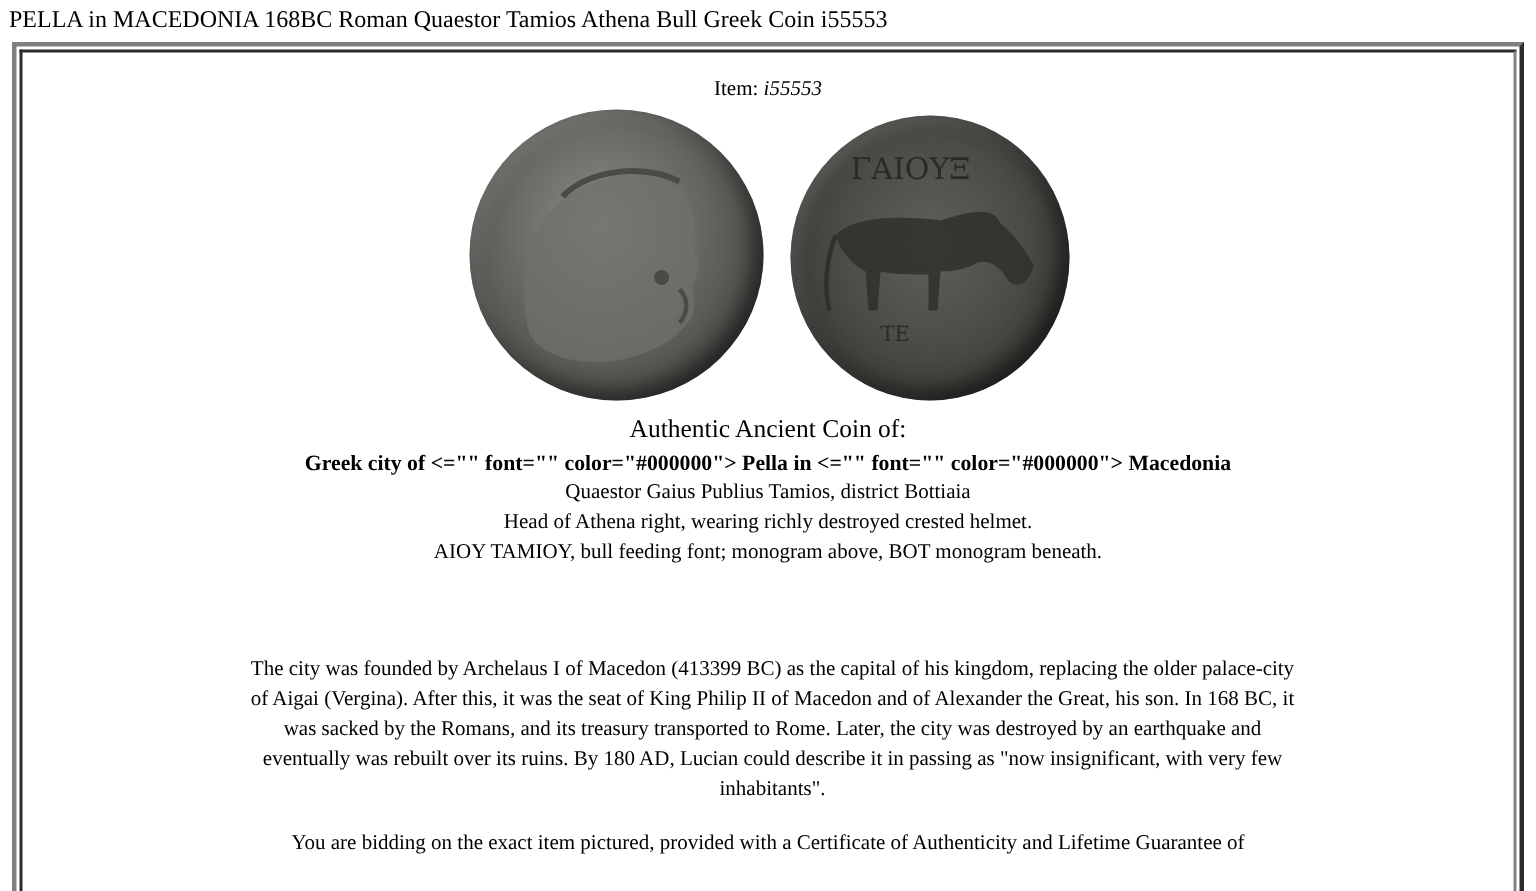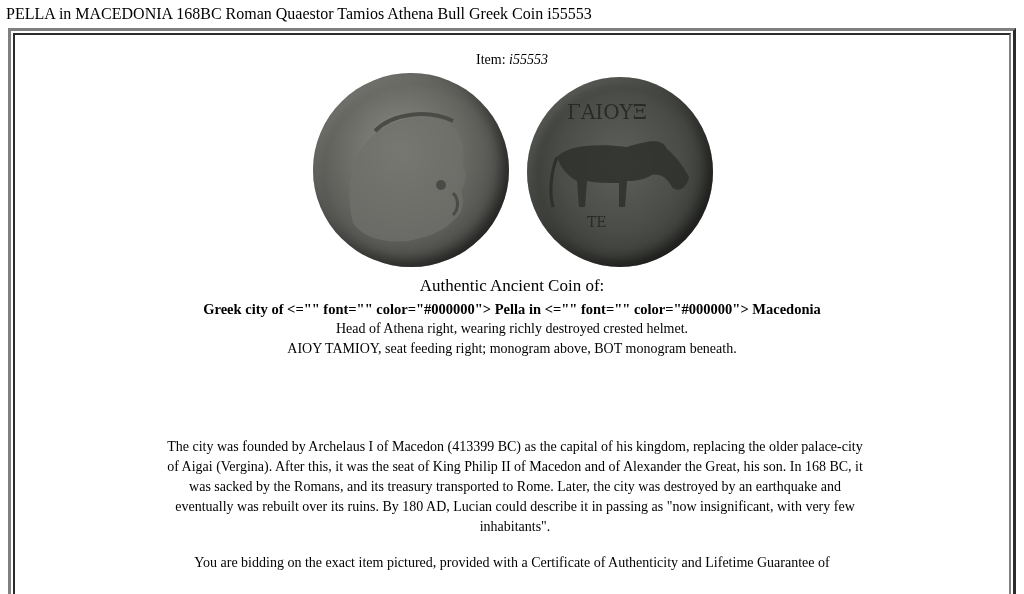--- a/index.html
+++ b/index.html
@@ -86,22 +86,23 @@
             <path d="M30 80 C24 95 22 115 26 130" stroke="#2e302c" stroke-width="3" fill="none"></path>
             <text x="60" y="150" font-size="14" fill="#2a2b28" font-family="DejaVu Serif, serif">ΤΕ</text>
           </svg>
         </div>
       </div>
 
       <div class="heading">Authentic Ancient Coin of:</div>
 
       <div class="details">
         <div class="bold-line">Greek city of &lt;="" font="" color="#000000"&gt; Pella in &lt;="" font="" color="#000000"&gt; Macedonia</div>
+        <div>Quaestor Gaius Publius Tamios, district Bottiaia</div>
         <div>Head of Athena right, wearing richly destroyed crested helmet.</div>
-        <div>AIOY TAMIOY, seat feeding right; monogram above, BOT monogram beneath.</div>
+        <div>AIOY TAMIOY, bull feeding font; monogram above, BOT monogram beneath.</div>
       </div>
 
       <div class="history">The city was founded by Archelaus I of Macedon (413399 BC) as the capital of his kingdom, replacing the older palace-city of Aigai (Vergina). After this, it was the seat of King Philip II of Macedon and of Alexander the Great, his son. In 168 BC, it was sacked by the Romans, and its treasury transported to Rome. Later, the city was destroyed by an earthquake and eventually was rebuilt over its ruins. By 180 AD, Lucian could describe it in passing as "now insignificant, with very few inhabitants".</div>
 
       <div class="bidding">You are bidding on the exact item pictured, provided with a Certificate of Authenticity and Lifetime Guarantee of</div>
 
     </div>
   </div>
 </div>
 

